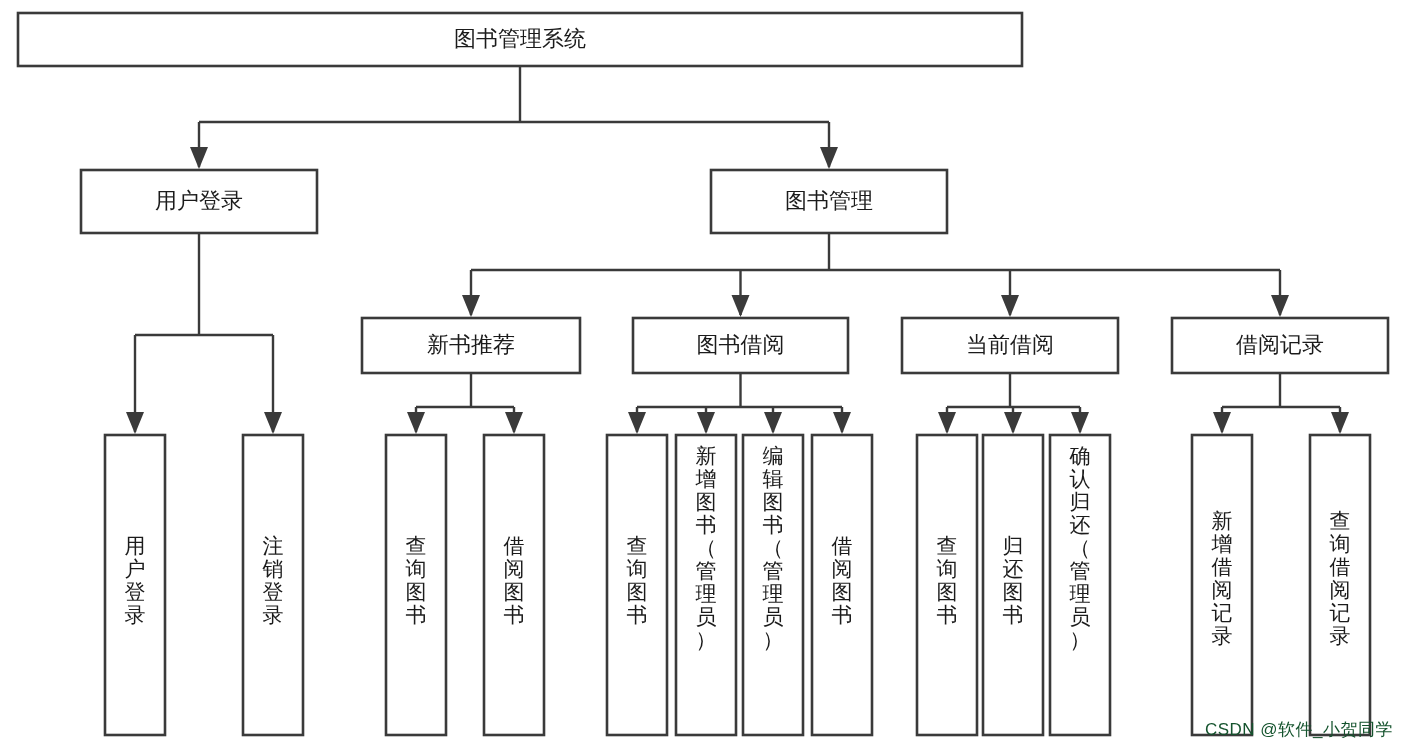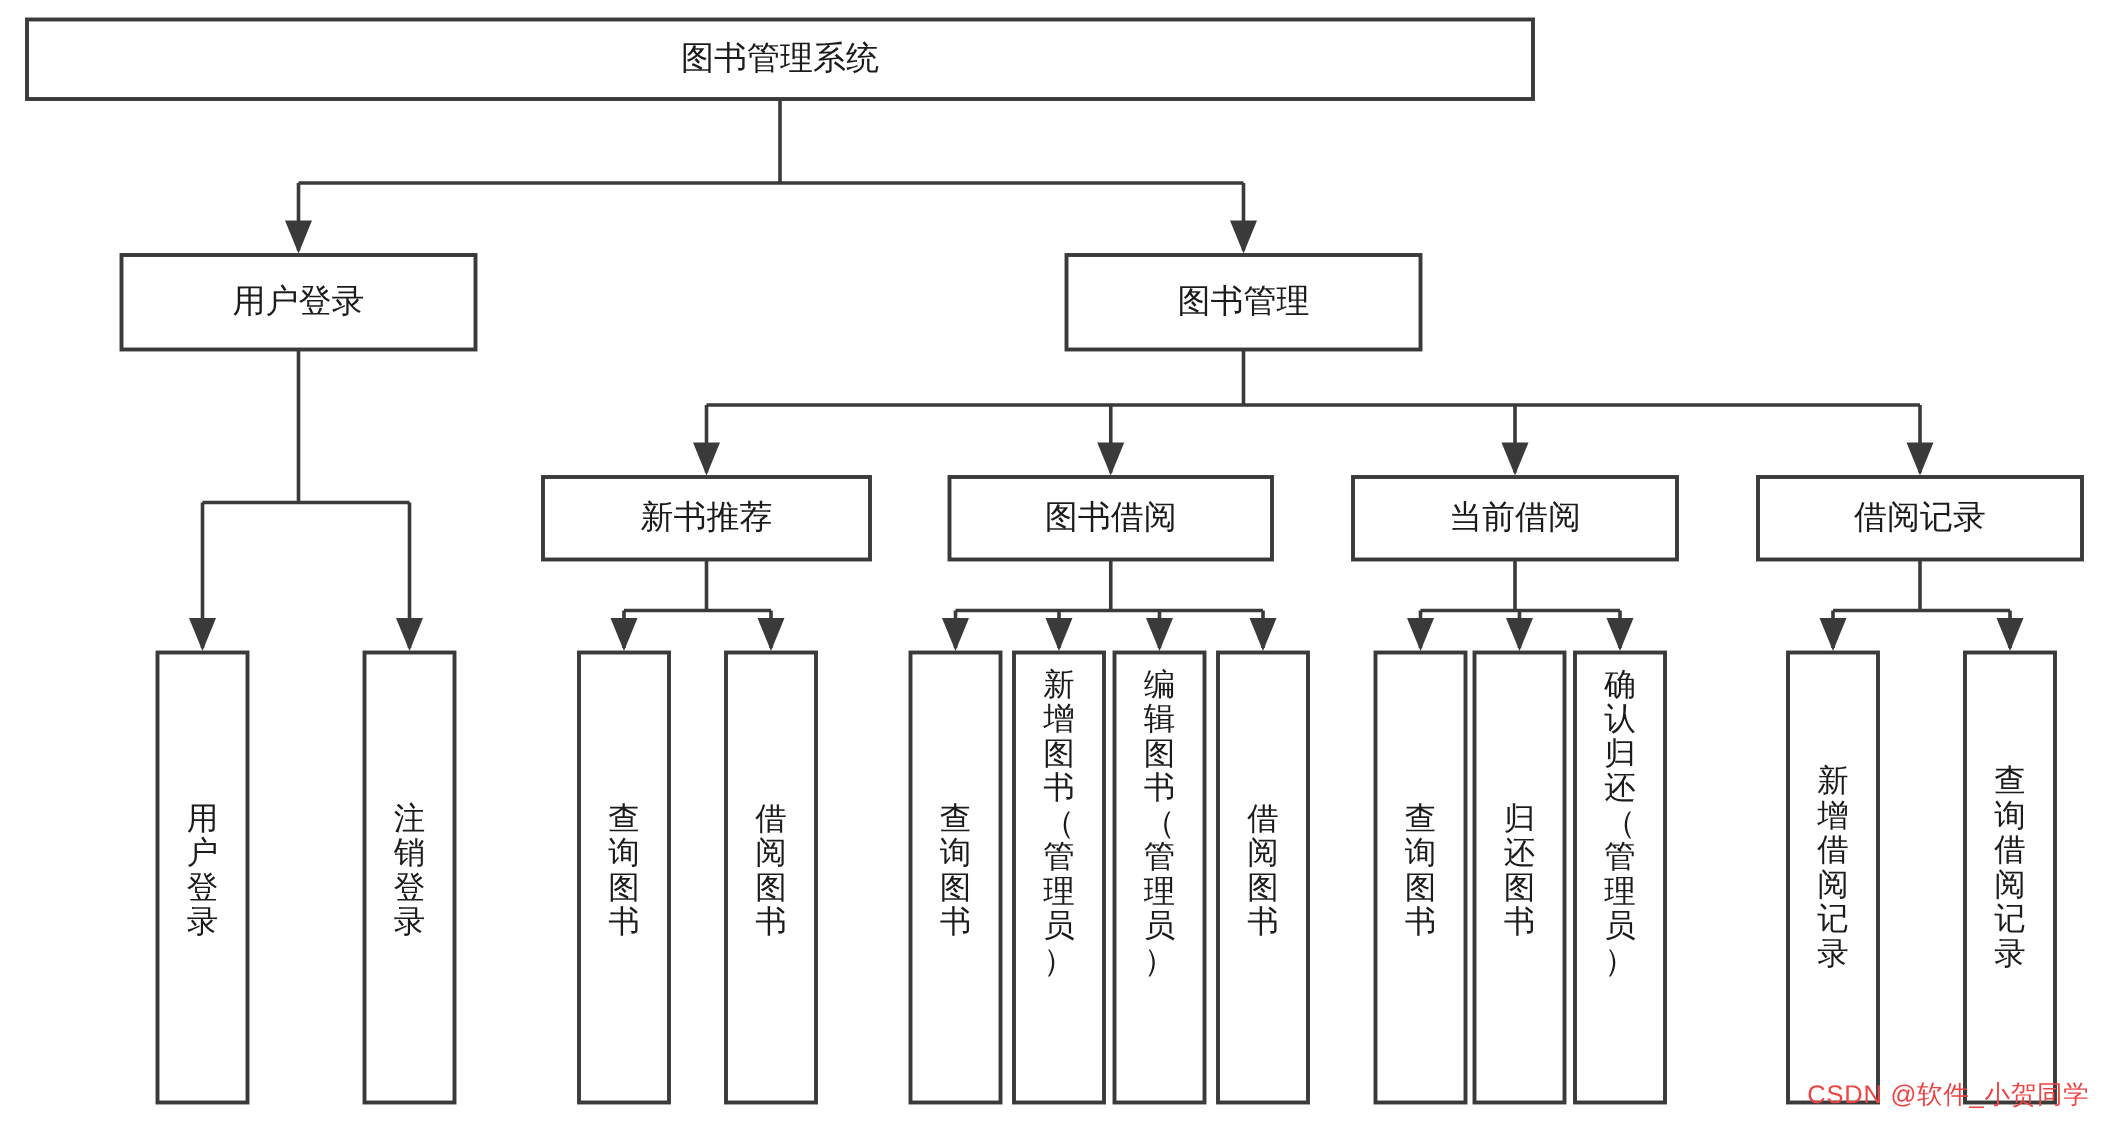--- a/index.html
+++ b/index.html
@@ -46,21 +46,21 @@
     font-size: 21px;
     fill: #1b1b1b;
     text-anchor: middle;
   }
   .watermark {
     position: absolute;
     right: 12px;
     bottom: 6px;
     font-family: "Liberation Sans", "DejaVu Sans", sans-serif;
     font-size: 17px;
-    color: #ef4444;
+    color: #14532d;
     letter-spacing: 0.5px;
     white-space: nowrap;
     pointer-events: none;
   }
 </style>
 </head>
 <body>
 
 <svg id="diagram" viewBox="0 0 1405 747">
   <g id="connectors">

